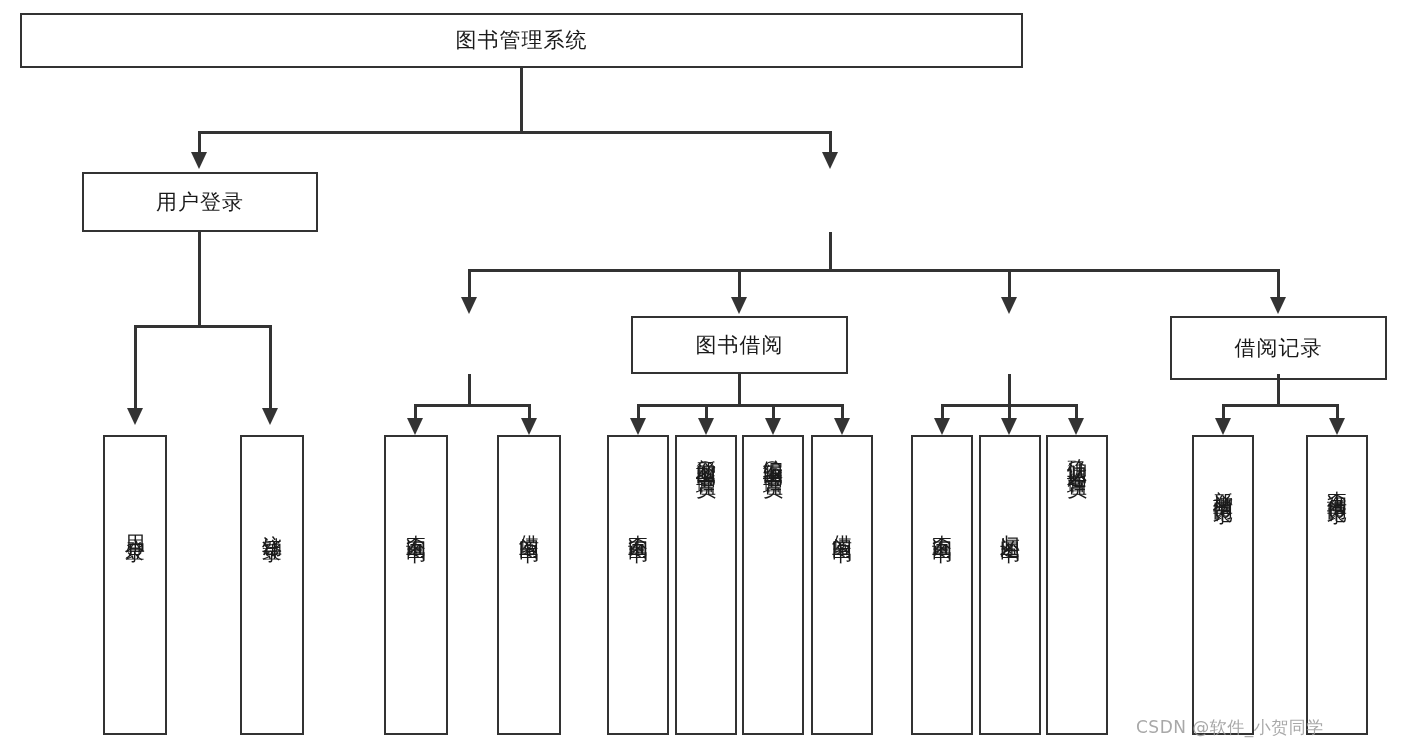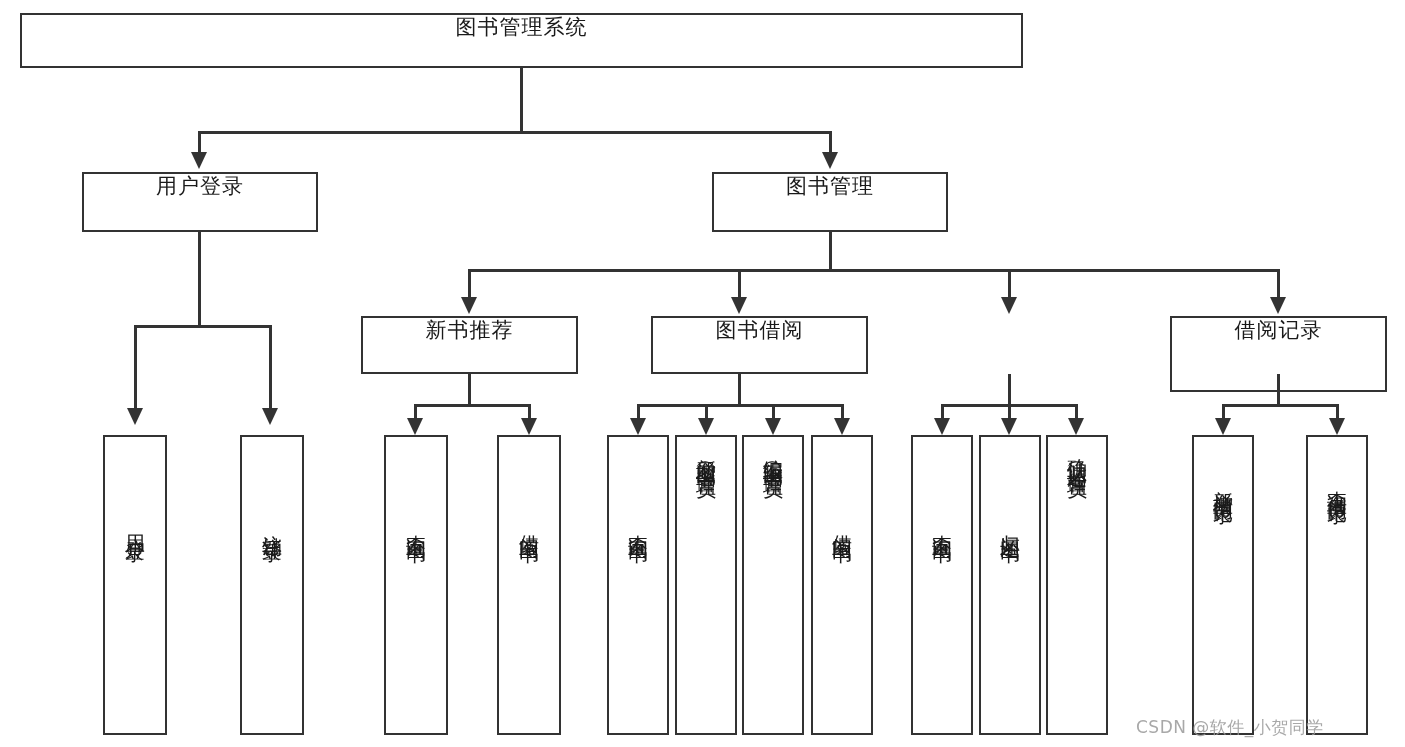--- a/index.html
+++ b/index.html
@@ -17,20 +17,21 @@
     height: 747px;
     background: #ffffff;
     overflow: hidden;
   }
   
   .node {
     position: absolute;
     border: 2px solid #333333;
     background: #ffffff;
     display: flex;
+    align-items: center;
     justify-content: center;
     color: #1a1a1a;
   }
   .node .label {
     font-size: 21px;
     line-height: 1.15;
     letter-spacing: 1px;
     white-space: nowrap;
   }
   
@@ -96,23 +97,20 @@
   <div class="hline" style="left:198px; top:131px; width:634px; height:3px;"></div>
 
   <div class="vline" style="left:198px; top:131px; width:3px; height:23px;"></div>
   <div class="arrow" style="left:191px; top:152px;"></div>
   <div class="vline" style="left:829px; top:131px; width:3px; height:23px;"></div>
   <div class="arrow" style="left:822px; top:152px;"></div>
 
   <div class="node" style="left:82px; top:172px; width:236px; height:60px;">
     <span class="label">用户登录</span>
   </div>
-  <div class="node" style="left:712px; top:172px; width:236px; height:60px;">
-    <span class="label">图书管理</span>
-  </div>
 
   <div class="vline" style="left:198px; top:232px; width:3px; height:94px;"></div>
   <div class="hline" style="left:134px; top:325px; width:138px; height:3px;"></div>
   <div class="vline" style="left:134px; top:325px; width:3px; height:85px;"></div>
   <div class="arrow" style="left:127px; top:408px;"></div>
   <div class="vline" style="left:269px; top:325px; width:3px; height:85px;"></div>
   <div class="arrow" style="left:262px; top:408px;"></div>
 
   <div class="vline" style="left:829px; top:232px; width:3px; height:38px;"></div>
   <div class="hline" style="left:468px; top:269px; width:812px; height:3px;"></div>
@@ -122,27 +120,24 @@
 
   <div class="vline" style="left:738px; top:269px; width:3px; height:30px;"></div>
   <div class="arrow" style="left:731px; top:297px;"></div>
 
   <div class="vline" style="left:1008px; top:269px; width:3px; height:30px;"></div>
   <div class="arrow" style="left:1001px; top:297px;"></div>
 
   <div class="vline" style="left:1277px; top:269px; width:3px; height:30px;"></div>
   <div class="arrow" style="left:1270px; top:297px;"></div>
 
-  <div class="node" style="left:361px; top:316px; width:217px; height:58px;">
-    <span class="label">新书推荐</span>
-  </div>
-  <div class="node" style="left:631px; top:316px; width:217px; height:58px;margin-left:20px;">
+  <div class="node" style="left:631px; top:316px; width:217px; height:58px;">
     <span class="label">图书借阅</span>
   </div>
-  <div class="node" style="left:1170px; top:316px; width:217px; height:76px;">
+  <div class="node" style="left:1170px; top:316px; width:217px; height:64px;">
     <span class="label">借阅记录</span>
   </div>
 
   <div class="vline" style="left:468px; top:374px; width:3px; height:31px;"></div>
   <div class="hline" style="left:414px; top:404px; width:117px; height:3px;"></div>
   <div class="vline" style="left:414px; top:404px; width:3px; height:16px;"></div>
   <div class="arrow" style="left:407px; top:418px;"></div>
   <div class="vline" style="left:528px; top:404px; width:3px; height:16px;"></div>
   <div class="arrow" style="left:521px; top:418px;"></div>
 

